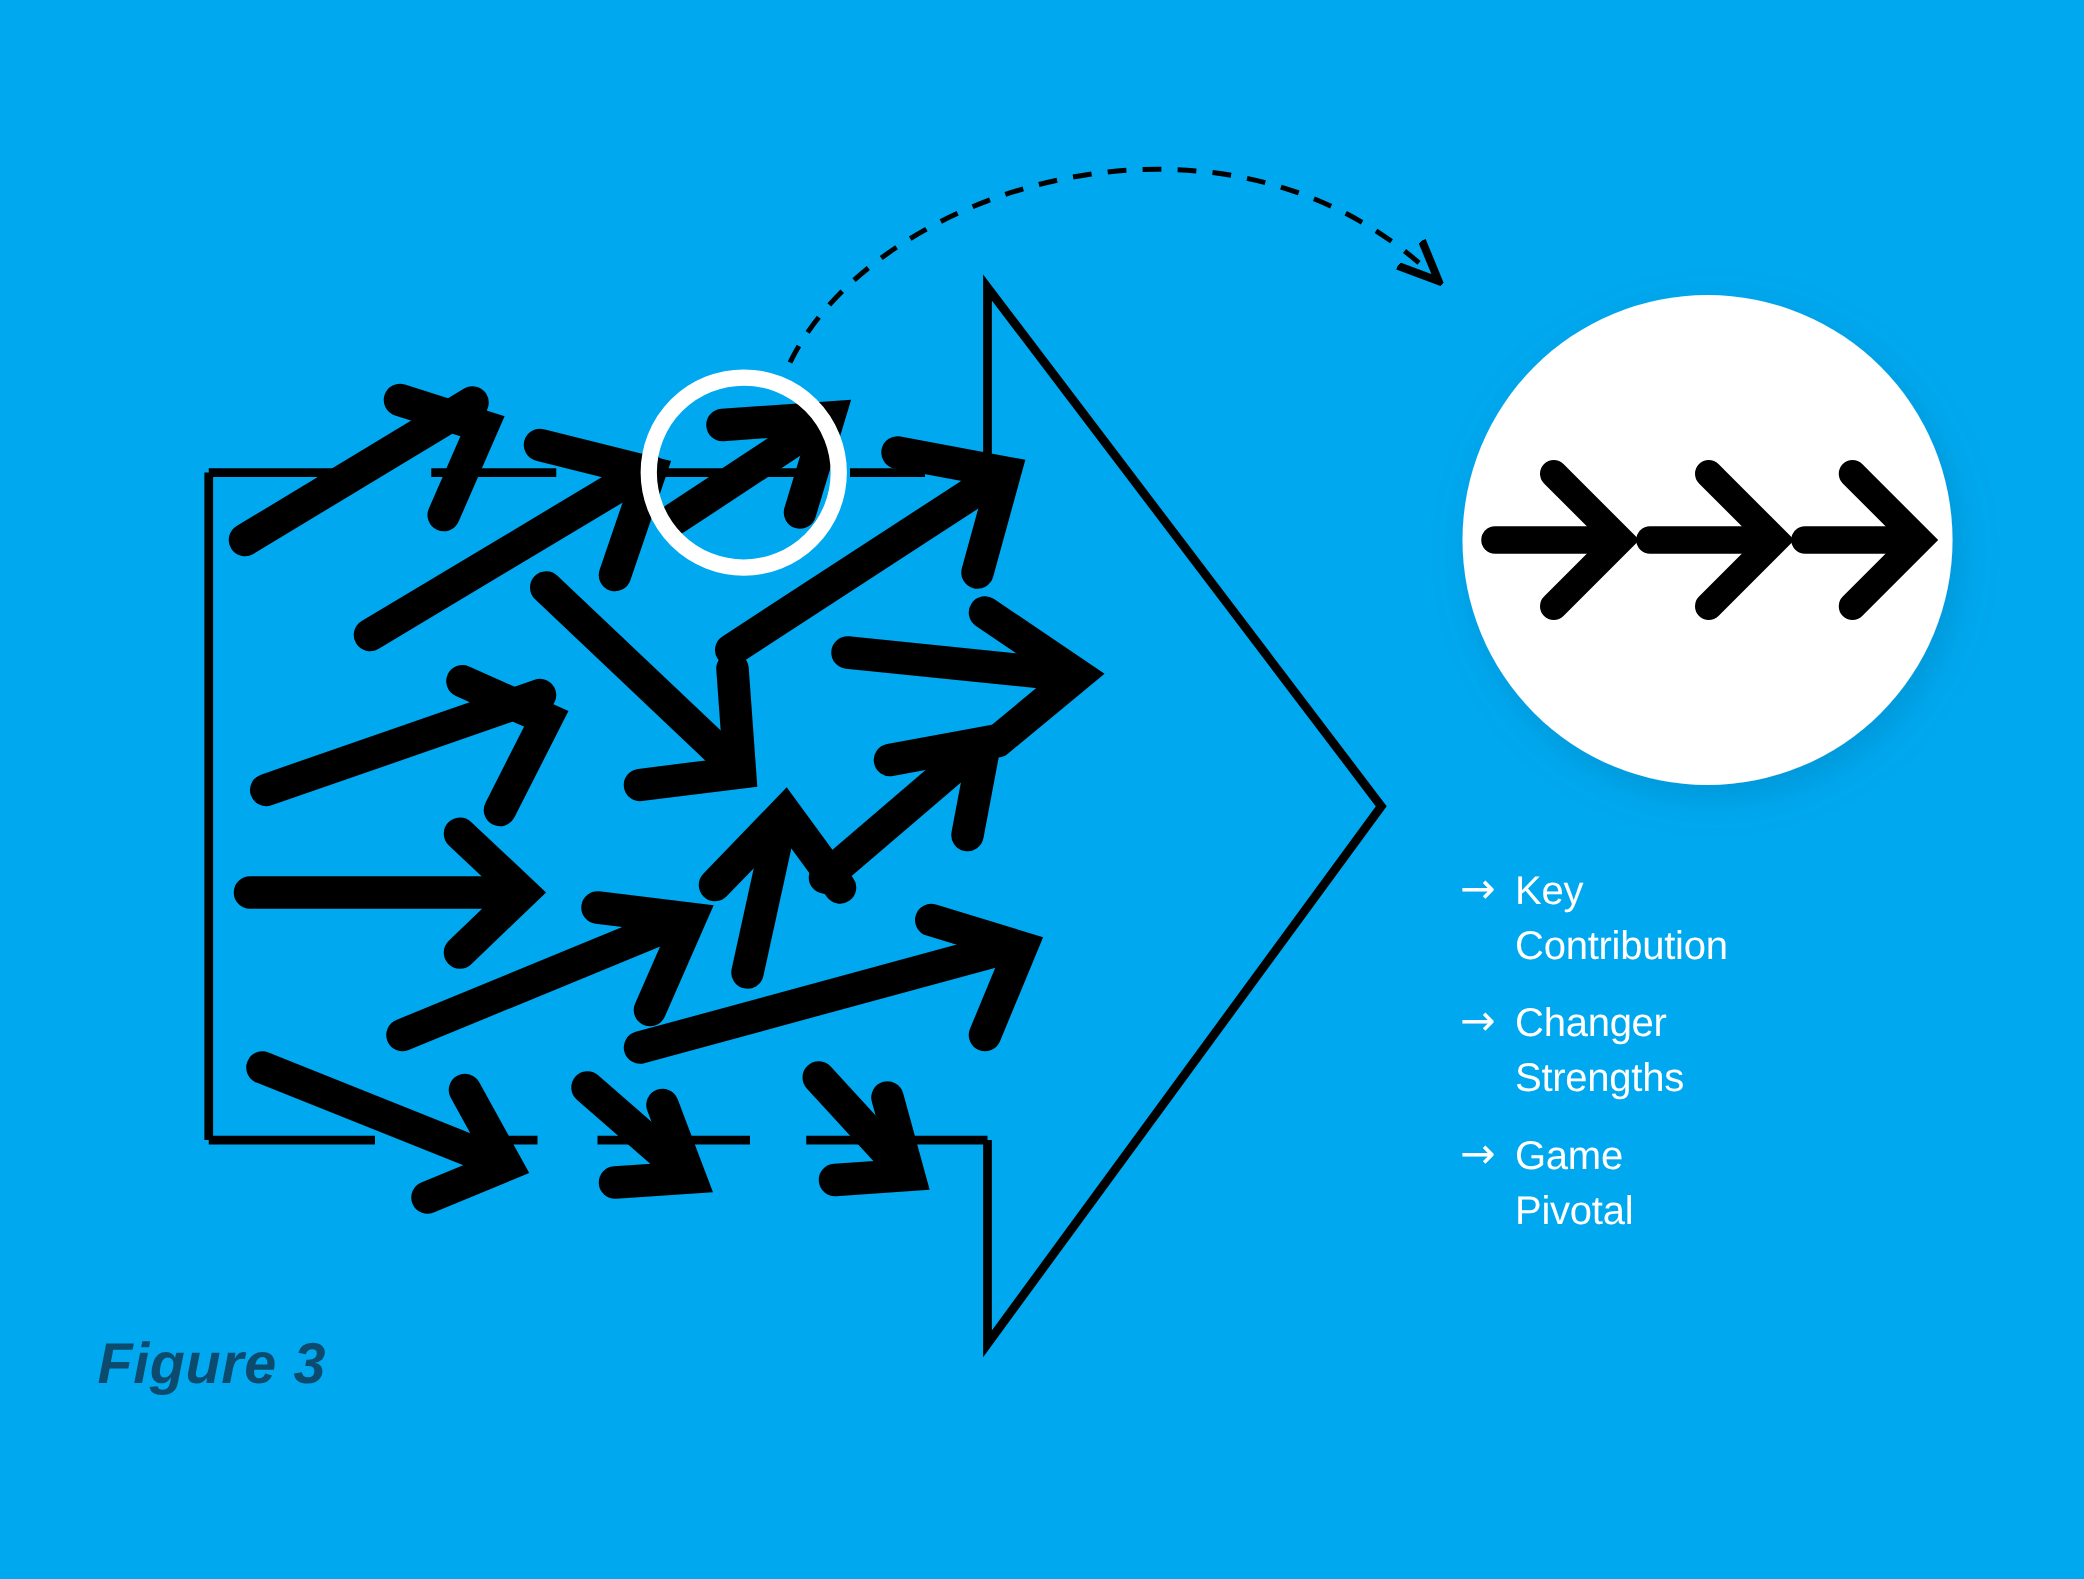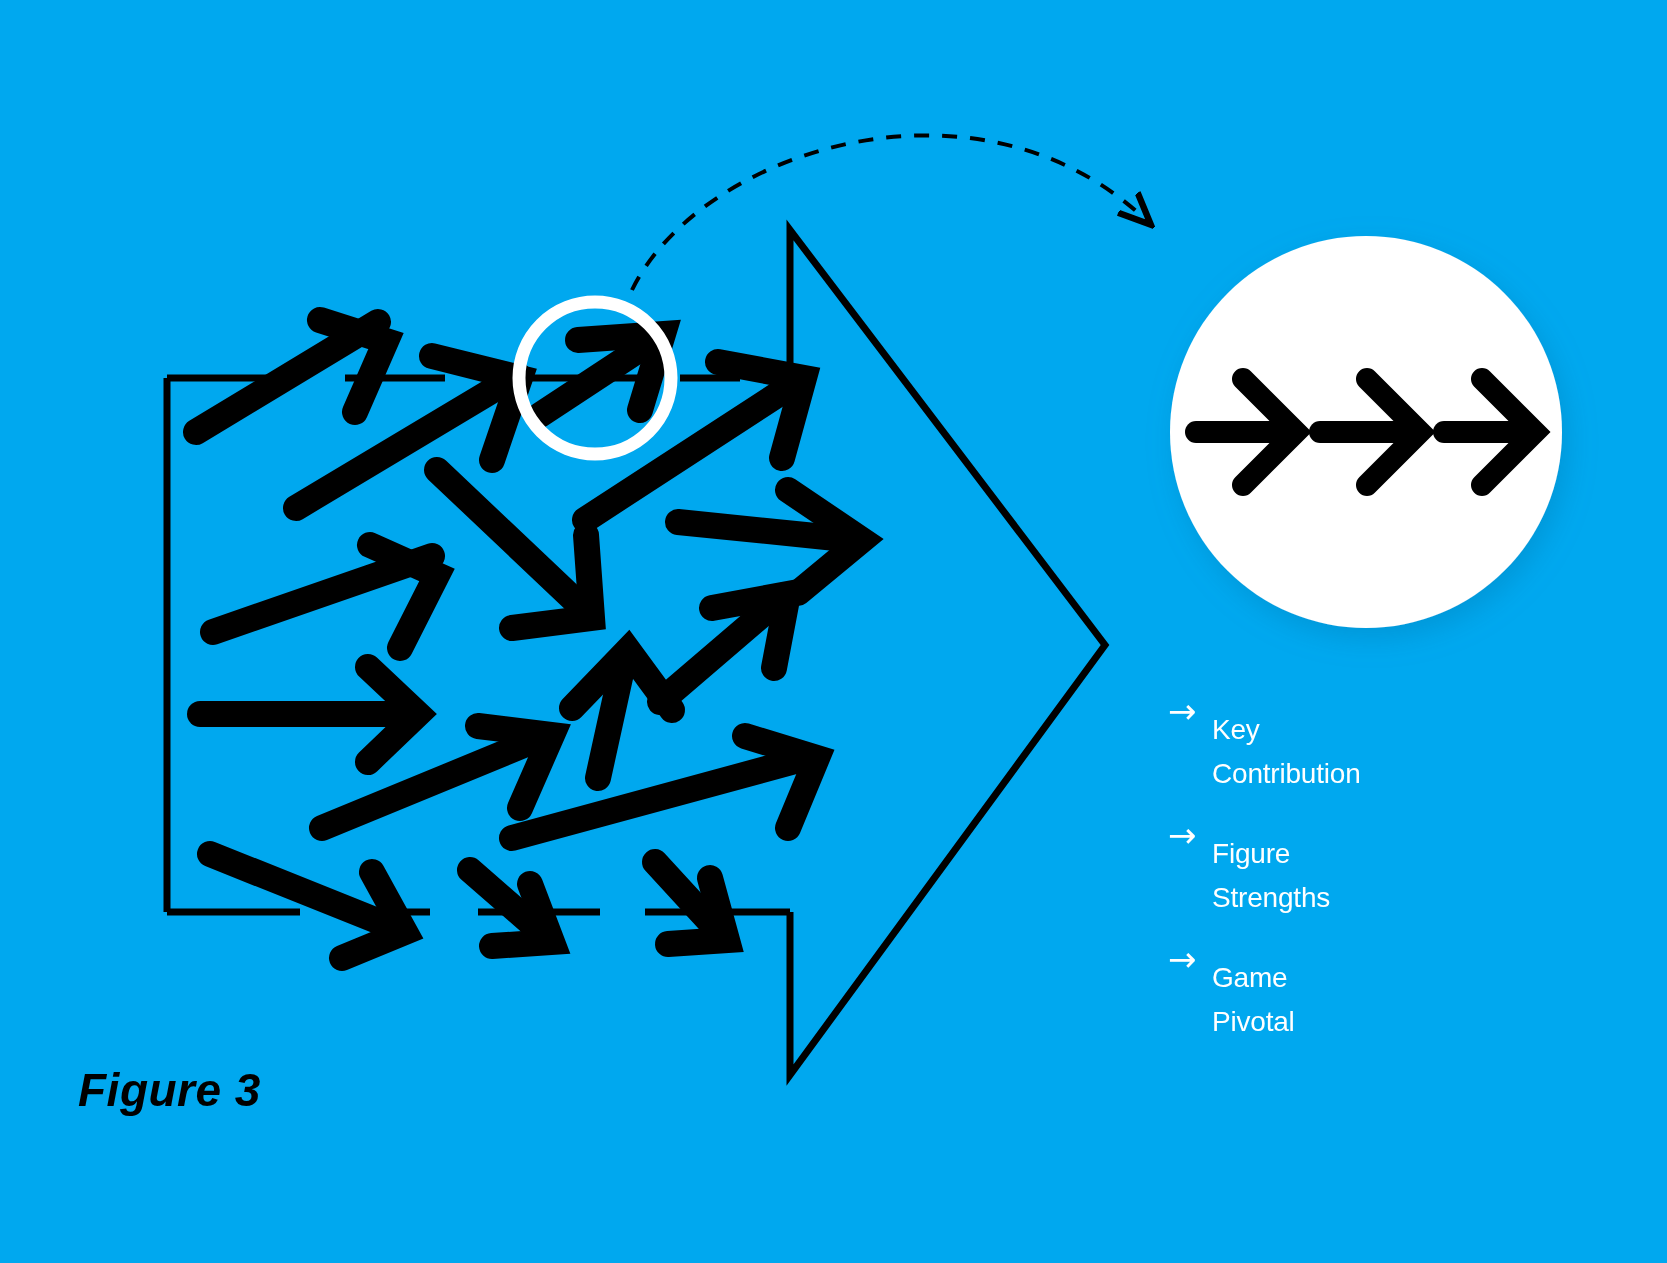--- a/index.html
+++ b/index.html
@@ -38,34 +38,33 @@
   }
   .legend-arrow {
     font-size: 34px;
     line-height: 42px;
     width: 44px;
     flex: 0 0 44px;
     color: #ffffff;
     font-family: "DejaVu Sans", sans-serif;
   }
   .legend-text {
-    font-size: 28px;
+    font-size: 32px;
     line-height: 44px;
     font-weight: 400;
     color: #ffffff;
     letter-spacing: -0.2px;
     font-family: "Liberation Sans", sans-serif;
     white-space: pre-line;
-    margin-top: 18px;
   }
   .figure-caption {
     position: absolute;
     left: 78px;
     top: 1063px;
-    color: #000000;
+    color: #0c4a6e;
     font-size: 46px;
     font-weight: bold;
     font-style: italic;
     letter-spacing: 0.5px;
     font-family: "Liberation Sans", sans-serif;
   }
 </style>
 </head>
 <body>
 
@@ -188,21 +187,21 @@
   </svg>
 
   <div class="legend-panel">
     <div class="legend-item">
       <span class="legend-arrow">→</span>
       <span class="legend-text">Key
 Contribution</span>
     </div>
     <div class="legend-item">
       <span class="legend-arrow">→</span>
-      <span class="legend-text">Figure
+      <span class="legend-text">Changer
 Strengths</span>
     </div>
     <div class="legend-item">
       <span class="legend-arrow">→</span>
       <span class="legend-text">Game
 Pivotal</span>
     </div>
   </div>
 
   <div class="figure-caption">Figure 3</div>

